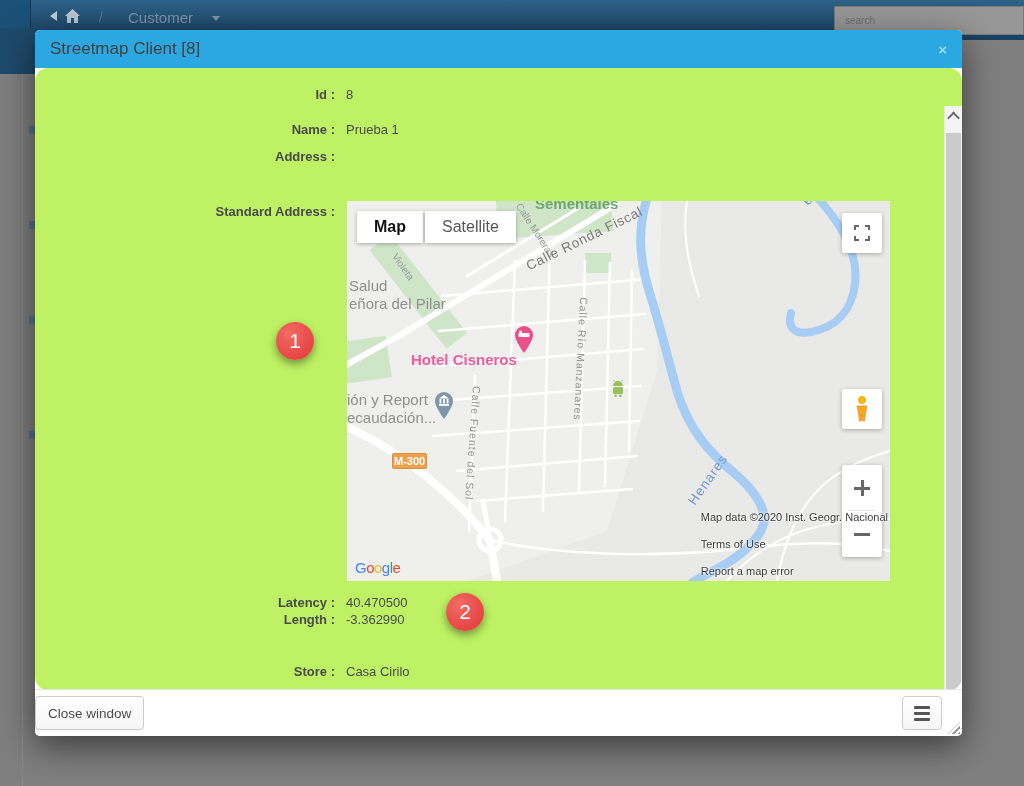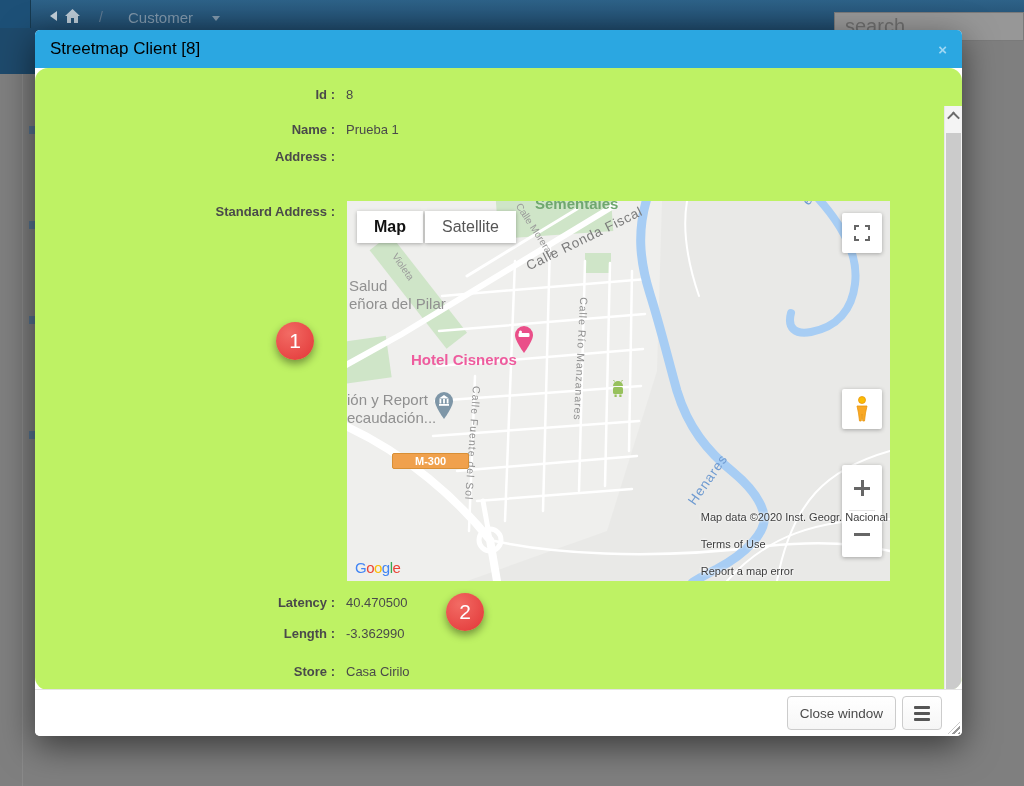--- a/index.html
+++ b/index.html
@@ -13,55 +13,55 @@
           background:#1d5077;border-right:1px solid #16394f;}
   .back-arrow{position:absolute;left:50px;top:11px;width:0;height:0;
           border-top:5px solid transparent;border-bottom:5px solid transparent;
           border-right:7px solid #c2cfd9;}
   .home-ic{position:absolute;left:64px;top:8px;}
   .crumb-sep{position:absolute;left:99px;top:9px;color:#5f7991;font-size:14px;}
   .crumb-customer{position:absolute;left:128px;top:9px;color:#7e95a8;font-size:15px;cursor:pointer;}
   .crumb-caret{position:absolute;left:212px;top:16px;width:0;height:0;
           border-left:4px solid transparent;border-right:4px solid transparent;
           border-top:5px solid #7e95a8;}
-  .search-box{position:absolute;right:0;top:12px;width:168px;height:27px;
+  .search-box{position:absolute;right:0;top:6px;width:168px;height:27px;
           background:#979797;border:1px solid #7a7a7a;padding:0 10px;
-          font-size:20px;color:#4d4d4d;outline:none;font-family:"Liberation Sans",sans-serif;}
+          font-size:10px;color:#4d4d4d;outline:none;font-family:"Liberation Sans",sans-serif;}
   .search-box::placeholder{color:#6e6e6e;opacity:1;}
   .bg-tab{position:absolute;left:0;top:28px;width:56px;height:46px;background:#1e4a6c;}
   .bg-vline{position:absolute;left:22px;top:74px;width:1px;height:712px;background:#8a8a8a;}
   .bg-row-ic{position:absolute;left:29px;width:7px;height:8px;background:#4e7090;opacity:.85;}
 
   
   .modal{position:absolute;left:35px;top:30px;width:927px;height:706px;
          background:#fff;border-radius:5px;box-shadow:0 10px 35px rgba(0,0,0,.55);z-index:10;}
   .modal-header{height:38px;background:#2BA7E1;border-radius:5px 5px 0 0;
          display:flex;align-items:center;padding:0 15px;}
-  .modal-title{color:#000000;font-size:17px;}
+  .modal-title{color:#404040;font-size:17px;}
   .modal-close{margin-left:auto;color:#9ed7f3;font-size:15px;font-weight:bold;cursor:pointer;line-height:1;}
   .modal-body{position:absolute;top:38px;left:0;right:0;bottom:46px;background:#bef264;
          font-size:13px;color:#4a4a4a;overflow:hidden;border-radius:13px;}
   .field-row{position:absolute;left:0;width:893px;display:flex;align-items:flex-start;line-height:16px;}
   .f-label{width:300px;text-align:right;font-weight:bold;flex:none;color:#4a4a4a;}
   .f-value{margin-left:11px;color:#4a4a4a;}
   .f-value .l2{margin-top:11px;}
 
   
   .scrollbar{position:absolute;top:38px;right:0;width:17px;height:622px;
          background:#f4f4f4;border-left:1px solid #e8e8e8;}
   .sb-btn{position:absolute;left:0;width:17px;height:20px;display:flex;align-items:center;justify-content:center;}
   .sb-up{top:0;}
   .chev{width:7px;height:7px;border-left:2px solid #6b6b6b;border-top:2px solid #6b6b6b;}
   .chev.up{transform:rotate(45deg) translate(1px,1px);}
   .sb-thumb{position:absolute;left:1px;top:27px;width:15px;height:567px;background:#cbcbcb;}
 
   
   .modal-footer{position:absolute;left:0;right:0;bottom:0;height:46px;background:#fff;
          border-top:1px solid #e3e3e3;border-radius:0 0 5px 5px;
-         display:flex;align-items:center;justify-content:flex-end;gap:6px;padding-right:20px;}
+         display:flex;align-items:center;justify-content:space-between;gap:6px;padding-right:20px;}
   .btn{height:32px;background:linear-gradient(#fff,#f6f6f6);border:1px solid #ccc;
          border-radius:4px;color:#4a4a4a;font-size:13.5px;font-family:"Liberation Sans",sans-serif;
          display:flex;align-items:center;justify-content:center;cursor:pointer;}
   .btn-close-window{padding:0 12px;}
   .btn-menu{width:38px;flex-direction:column;gap:3px;}
   .bar{width:16px;height:3px;background:#555;border-radius:1px;}
   .grip{position:absolute;right:2px;bottom:2px;width:12px;height:12px;
         background:linear-gradient(315deg,#9a9a9a 0 2px,transparent 2px 4px,#9a9a9a 4px 6px,transparent 6px 8px,#9a9a9a 8px 10px,transparent 10px);
         clip-path:polygon(100% 0,100% 100%,0 100%);cursor:nwse-resize;}
 
@@ -76,21 +76,21 @@
   .map{position:absolute;left:312px;top:133px;width:543px;height:380px;
        overflow:hidden;background:#e9e9e7;}
   .map svg.base{position:absolute;left:0;top:0;}
   .mlbl{position:absolute;white-space:nowrap;color:#909090;font-size:15px;z-index:3;}
   .street{font-size:10px;color:#9a9a9a;}
   .vert{writing-mode:vertical-rl;font-size:10.5px;letter-spacing:1px;color:#8f8f8f;}
   .green-lbl{color:#6fa76f;font-weight:bold;font-size:15px;}
   .pink-lbl{color:#ee5c9e;font-weight:bold;font-size:15px;}
   .water-lbl{color:#6f9bd1;font-size:13.5px;letter-spacing:1px;}
   .m300{position:absolute;left:45px;top:252px;background:#f0a14d;border:1px solid #d88f35;
-        color:#fff;font-size:11px;font-weight:bold;padding:1px 22px;border-radius:2px;z-index:3;}
+        color:#fff;font-size:11px;font-weight:bold;padding:1px 1px;border-radius:2px;z-index:3;}
   .map-pin{position:absolute;z-index:4;}
 
   .map-tabs{position:absolute;left:10px;top:10px;display:flex;gap:2px;z-index:5;}
   .map-tab{height:32px;background:#fff;box-shadow:0 1px 4px rgba(0,0,0,.3);
         display:flex;align-items:center;padding:0 17px;font-size:16px;cursor:pointer;}
   .map-tab.active{font-weight:bold;color:#111;}
   .map-tab.inactive{color:#565656;}
   .sq-btn{position:absolute;width:40px;height:40px;background:#fff;border-radius:2px;
         box-shadow:0 1px 4px rgba(0,0,0,.3);display:flex;align-items:center;justify-content:center;
         cursor:pointer;z-index:5;}
@@ -156,21 +156,21 @@
     <div class="field-row" style="top:81px">
       <div class="f-label">Address :</div>
     </div>
     <div class="field-row" style="top:136px">
       <div class="f-label">Standard Address :</div>
     </div>
     <div class="field-row" style="top:527px">
       <div class="f-label">Latency :</div>
       <div class="f-value">40.470500</div>
     </div>
-    <div class="field-row" style="top:558px">
+    <div class="field-row" style="top:544px">
       <div class="f-label">Length :</div>
       <div class="f-value">-3.362990</div>
     </div>
     <div class="field-row" style="top:596px">
       <div class="f-label">Store :</div>
       <div class="f-value">Casa Cirilo</div>
     </div>
 
     <div class="map">
       <svg class="base" width="543" height="380" viewBox="0 0 543 380">

